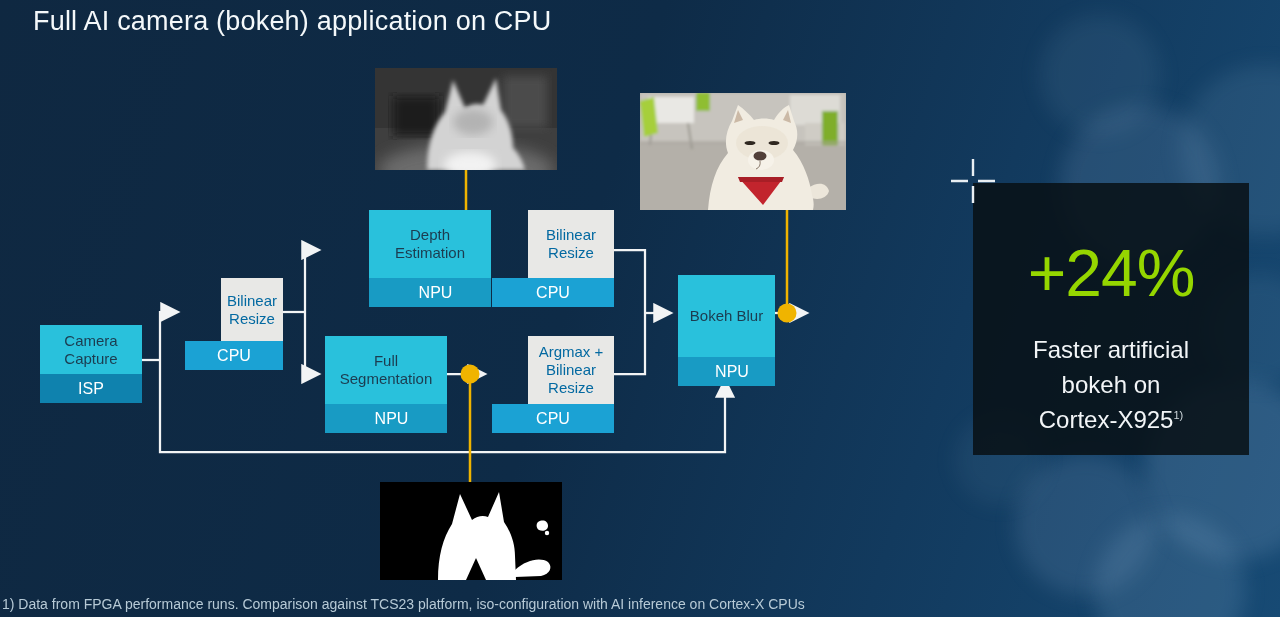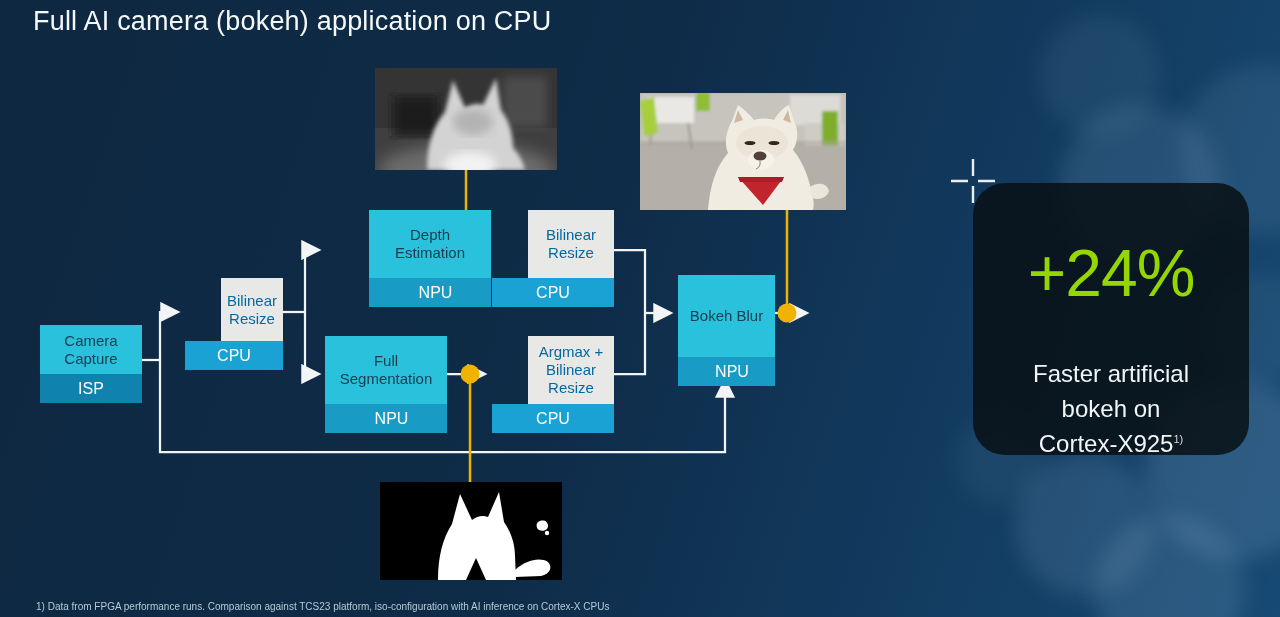--- a/index.html
+++ b/index.html
@@ -30,28 +30,28 @@
   .node.cyan .node-top{background:var(--cyan);color:#1c3c50;}
   .node.gray .node-top{background:var(--gray);color:#0369a1;margin-left:36px;}
   .band-isp{background:var(--band-isp);}
   .band-npu{background:var(--band-npu);padding-left:11px;}
   .band-cpu{background:var(--band-cpu);}
   .preview{position:absolute;z-index:3;line-height:0;}
   .preview svg{display:block;}
   .stat-card{
     position:absolute;left:973px;top:183px;width:276px;height:272px;
     background:rgba(8,16,21,.86);z-index:2;display:flex;flex-direction:column;
-    align-items:center;text-align:center;border-radius:32px;
+    align-items:center;text-align:center;
   }
   .stat-value{font-size:66px;font-weight:300;letter-spacing:-1px;margin-top:52px;color:var(--statgreen);}
-  .stat-desc{margin-top:46px;font-size:24px;line-height:1.45;color:#f2f5f7;}
+  .stat-desc{margin-top:22px;font-size:24px;line-height:1.45;color:#f2f5f7;}
   .stat-desc sup{font-size:11px;color:#cfd8dd;}
   .crosshair{position:absolute;left:949px;top:157px;z-index:4;}
   .crosshair path{stroke:#e9eff3;stroke-width:2.4;fill:none;}
-  .footnote{position:absolute;left:36px;bottom:5px;font-size:10px;color:#b7cad6;z-index:2;}
+  .footnote{position:absolute;left:2px;bottom:5px;font-size:14px;color:#b7cad6;z-index:2;}
 </style>
 </head>
 <body>
 
 <div class="bokeh" style="left:1060px;top:105px;width:160px;height:160px;background:rgba(140,175,210,.16);"></div>
 <div class="bokeh" style="left:1180px;top:65px;width:170px;height:170px;background:rgba(140,175,210,.13);"></div>
 <div class="bokeh" style="left:1040px;top:15px;width:120px;height:120px;background:rgba(140,175,210,.10);"></div>
 <div class="bokeh" style="left:1145px;top:380px;width:180px;height:180px;background:rgba(140,175,210,.20);"></div>
 <div class="bokeh" style="left:1015px;top:455px;width:140px;height:140px;background:rgba(140,175,210,.16);"></div>
 <div class="bokeh" style="left:1095px;top:515px;width:150px;height:150px;background:rgba(140,175,210,.18);"></div>

